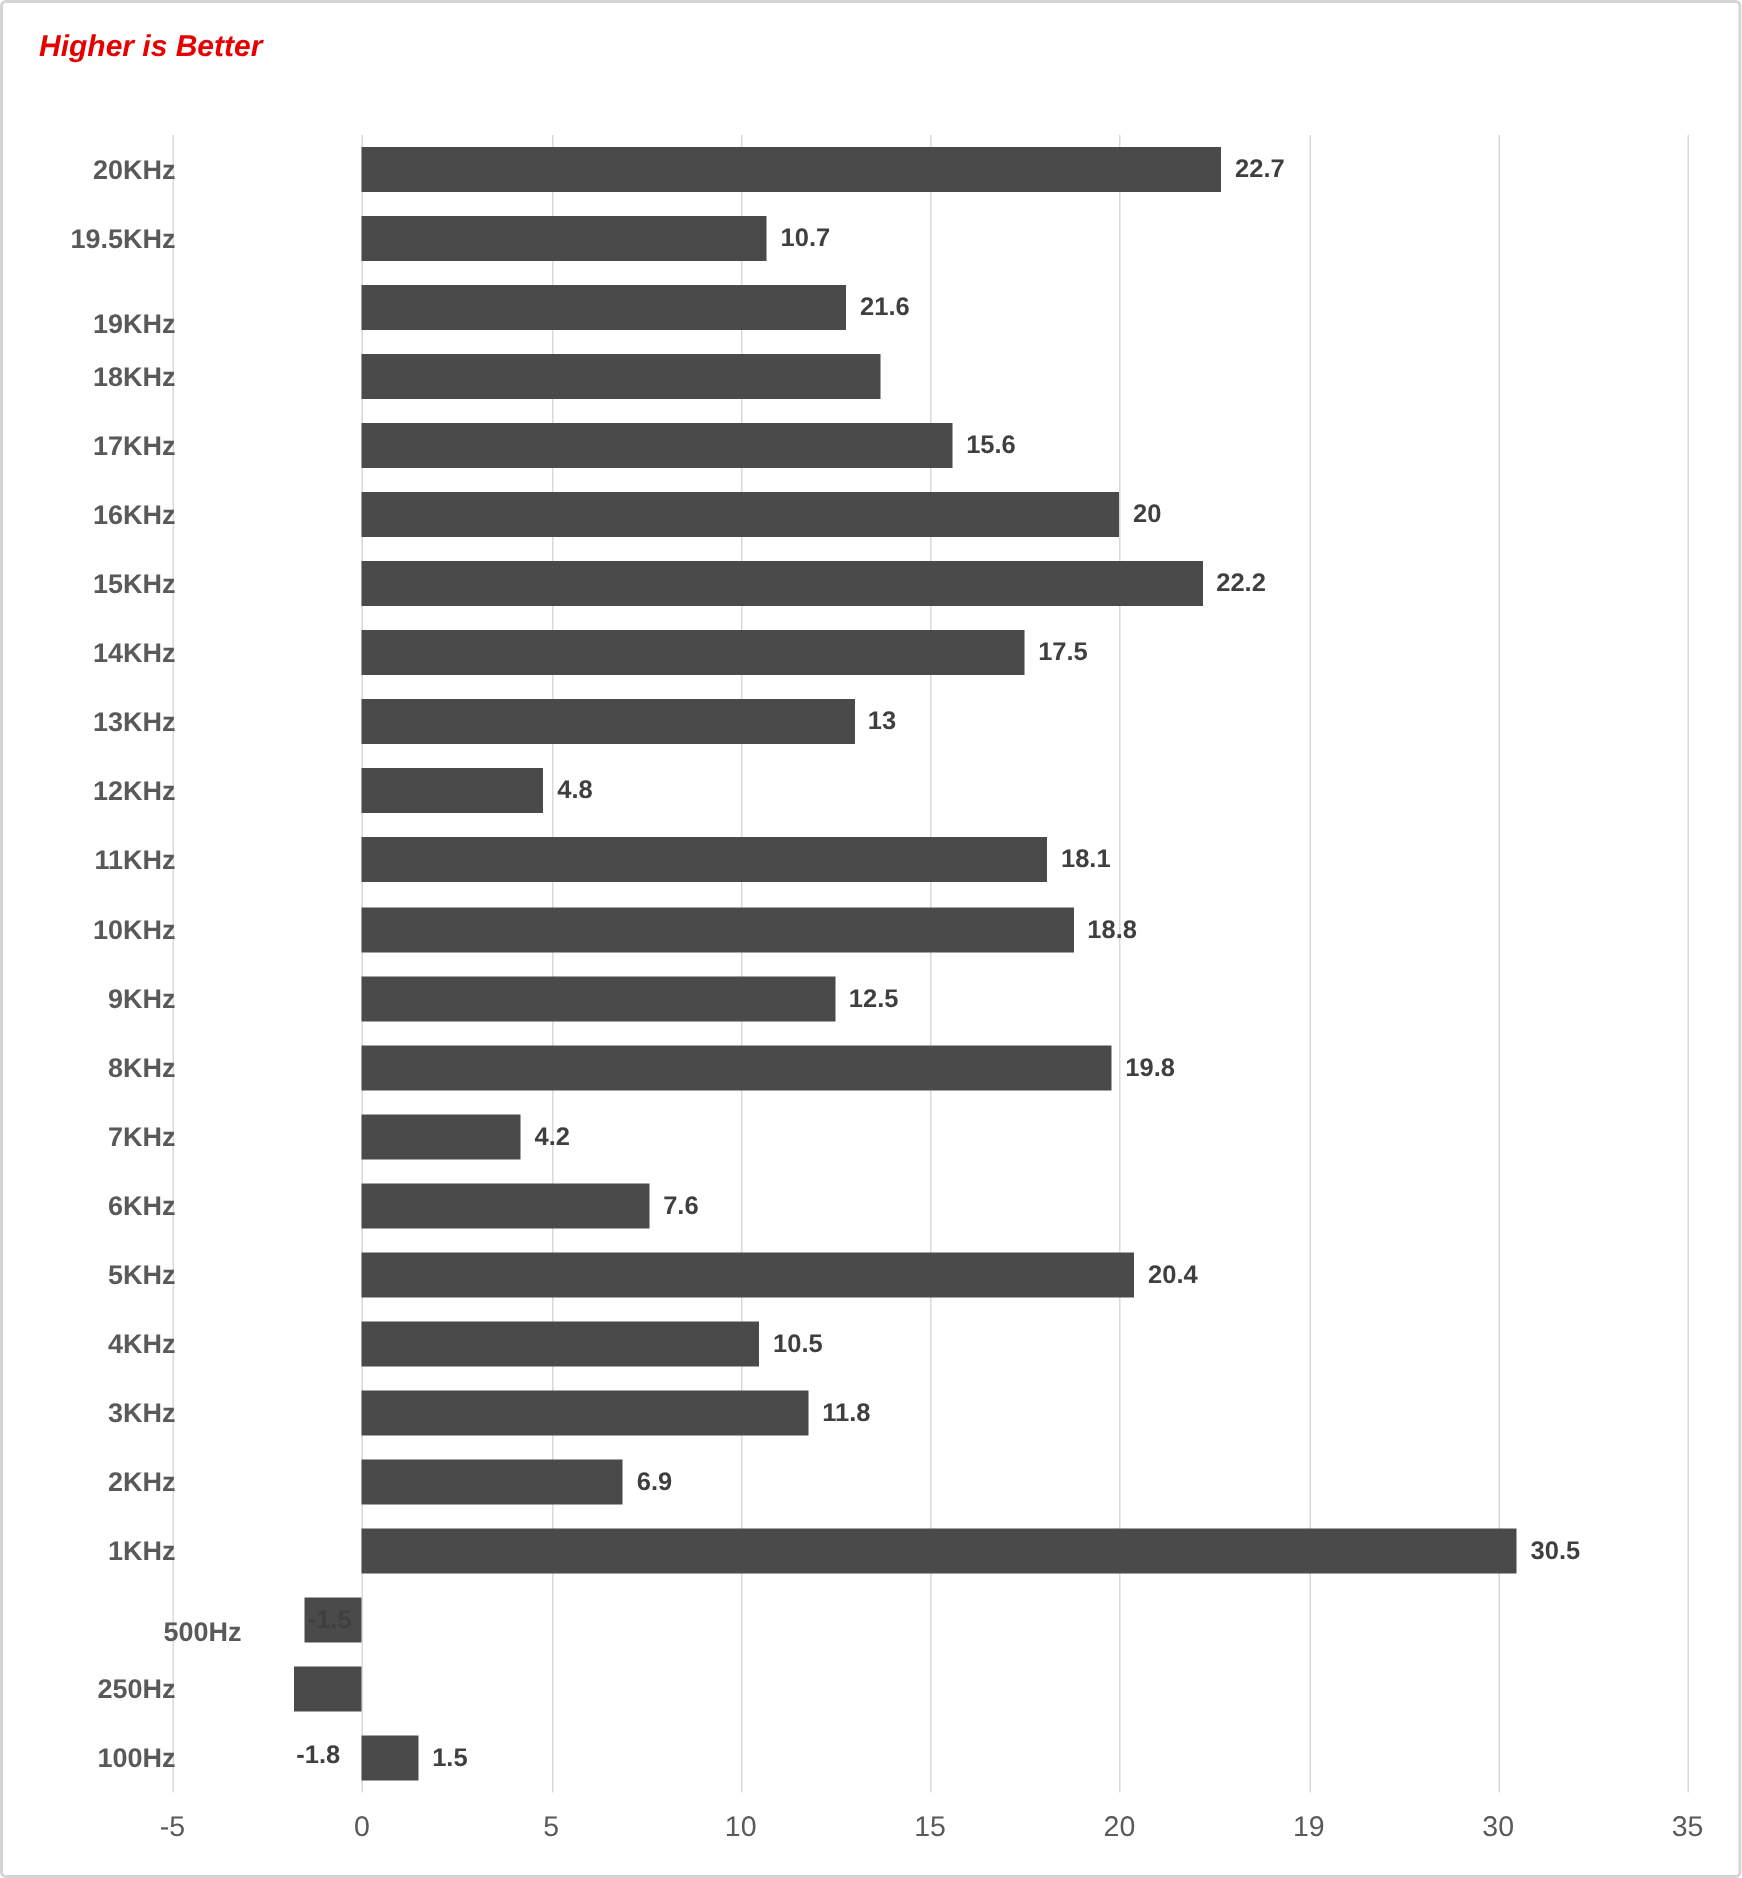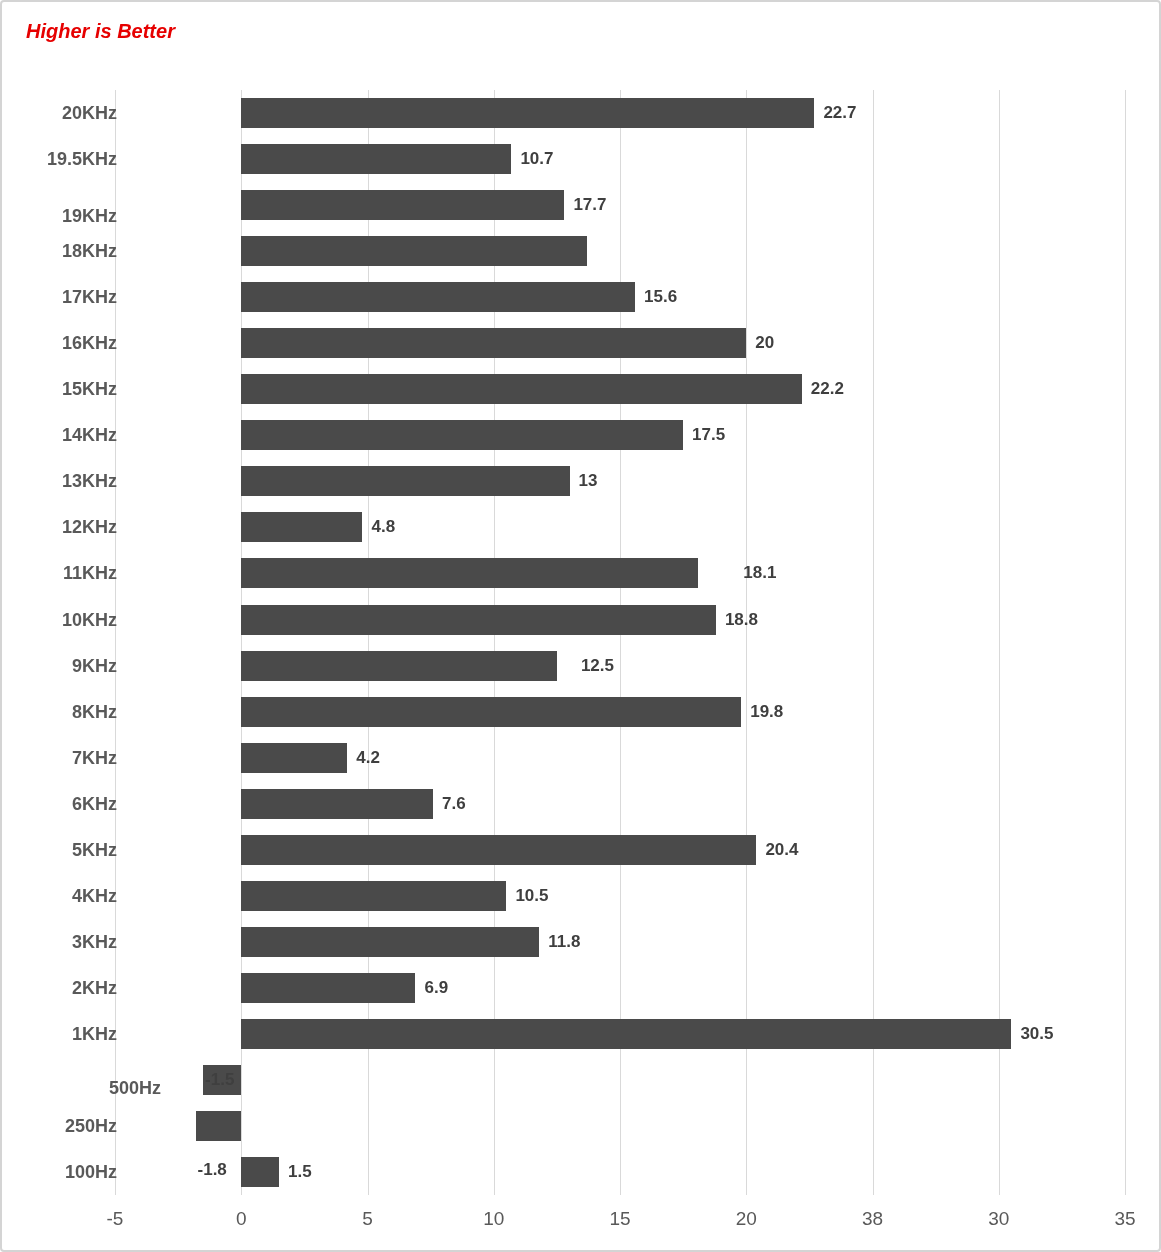--- a/index.html
+++ b/index.html
@@ -106,41 +106,41 @@
       <div class="gridline" style="left: 505px;"></div>
       <div class="gridline" style="left: 631.3px;"></div>
       <div class="gridline" style="left: 757.5px;"></div>
       <div class="gridline" style="left: 883.8px;"></div>
       <div class="gridline" style="left: 1010px;"></div>
       <div class="bar" style="left: 126.3px; width: 573.2px; top: 8px;"></div>
       <div class="value-label" style="top: 8px; left: 708.4px;">22.7</div>
       <div class="bar" style="left: 126.3px; width: 270.2px; top: 54.1px;"></div>
       <div class="value-label" style="top: 54.1px; left: 405.4px;">10.7</div>
       <div class="bar" style="left: 126.3px; width: 323.2px; top: 100.1px;"></div>
-      <div class="value-label" style="top: 100.1px; left: 458.4px;">17.7</div>
+      <div class="value-label" style="top: 100.1px; left: 458.4px;">21.6</div>
       <div class="bar" style="left: 126.3px; width: 345.9px; top: 146.1px;"></div>
       <div class="value-label" style="top: 146.1px; left: 481.2px; margin-top: 40px;">13.7</div>
       <div class="bar" style="left: 126.3px; width: 393.9px; top: 192.2px;"></div>
       <div class="value-label" style="top: 192.2px; left: 529.1px;">15.6</div>
       <div class="bar" style="left: 126.3px; width: 505px; top: 238.2px;"></div>
       <div class="value-label" style="top: 238.2px; left: 640.3px;">20</div>
       <div class="bar" style="left: 126.3px; width: 560.5px; top: 284.3px;"></div>
       <div class="value-label" style="top: 284.3px; left: 695.8px;">22.2</div>
       <div class="bar" style="left: 126.3px; width: 441.9px; top: 330.3px;"></div>
       <div class="value-label" style="top: 330.3px; left: 577.1px;">17.5</div>
       <div class="bar" style="left: 126.3px; width: 328.3px; top: 376.4px;"></div>
       <div class="value-label" style="top: 376.4px; left: 463.5px;">13</div>
       <div class="bar" style="left: 126.3px; width: 121.2px; top: 422.4px;"></div>
       <div class="value-label" style="top: 422.4px; left: 256.5px;">4.8</div>
       <div class="bar" style="left: 126.3px; width: 457px; top: 468.4px;"></div>
-      <div class="value-label" style="top: 468.4px; left: 592.3px; margin-left: 36px;">18.1</div>
+      <div class="value-label" style="top: 468.4px; left: 592.3px;">18.1</div>
       <div class="bar" style="left: 126.3px; width: 474.7px; top: 514.5px;"></div>
       <div class="value-label" style="top: 514.5px; left: 609.9px;">18.8</div>
       <div class="bar" style="left: 126.3px; width: 315.6px; top: 560.5px;"></div>
-      <div class="value-label" style="top: 560.5px; left: 450.9px; margin-left: 15px;">12.5</div>
+      <div class="value-label" style="top: 560.5px; left: 450.9px;">12.5</div>
       <div class="bar" style="left: 126.3px; width: 500px; top: 606.6px;"></div>
       <div class="value-label" style="top: 606.6px; left: 635.2px;">19.8</div>
       <div class="bar" style="left: 126.3px; width: 106px; top: 652.6px;"></div>
       <div class="value-label" style="top: 652.6px; left: 241.3px;">4.2</div>
       <div class="bar" style="left: 126.3px; width: 191.9px; top: 698.6px;"></div>
       <div class="value-label" style="top: 698.6px; left: 327.1px;">7.6</div>
       <div class="bar" style="left: 126.3px; width: 515.1px; top: 744.7px;"></div>
       <div class="value-label" style="top: 744.7px; left: 650.4px;">20.4</div>
       <div class="bar" style="left: 126.3px; width: 265.1px; top: 790.7px;"></div>
       <div class="value-label" style="top: 790.7px; left: 400.4px;">10.5</div>
@@ -181,16 +181,16 @@
     <div class="row-label" style="left: 0px; top: 1016.9px;">1KHz</div>
     <div class="row-label" style="left: 0px; top: 1071px; padding-left: 44px;">500Hz</div>
     <div class="row-label" style="left: 0px; top: 1108.9px;">250Hz</div>
     <div class="row-label" style="left: 0px; top: 1155px;">100Hz</div>
     <div class="x-tick" style="left: 73px;">-5</div>
     <div class="x-tick" style="left: 199.3px;">0</div>
     <div class="x-tick" style="left: 325.5px;">5</div>
     <div class="x-tick" style="left: 451.8px;">10</div>
     <div class="x-tick" style="left: 578px;">15</div>
     <div class="x-tick" style="left: 704.3px;">20</div>
-    <div class="x-tick" style="left: 830.5px;">38</div>
+    <div class="x-tick" style="left: 830.5px;">19</div>
     <div class="x-tick" style="left: 956.8px;">30</div>
     <div class="x-tick" style="left: 1083px;">35</div>
   </div>
 
 </body></html>

